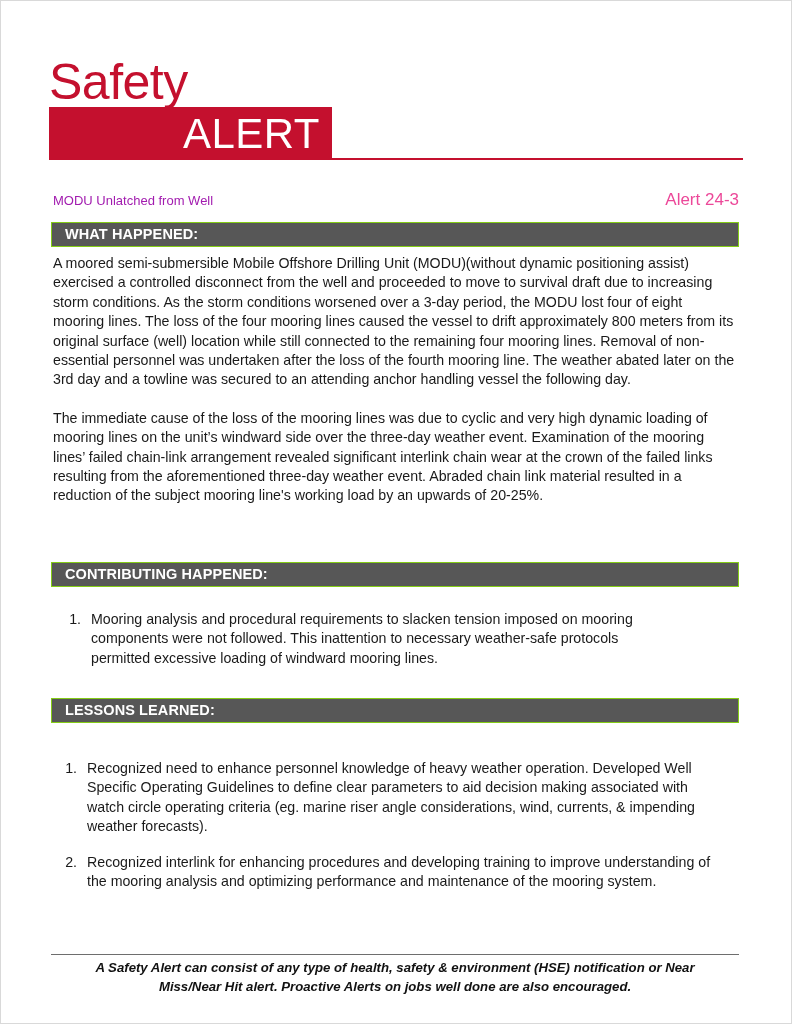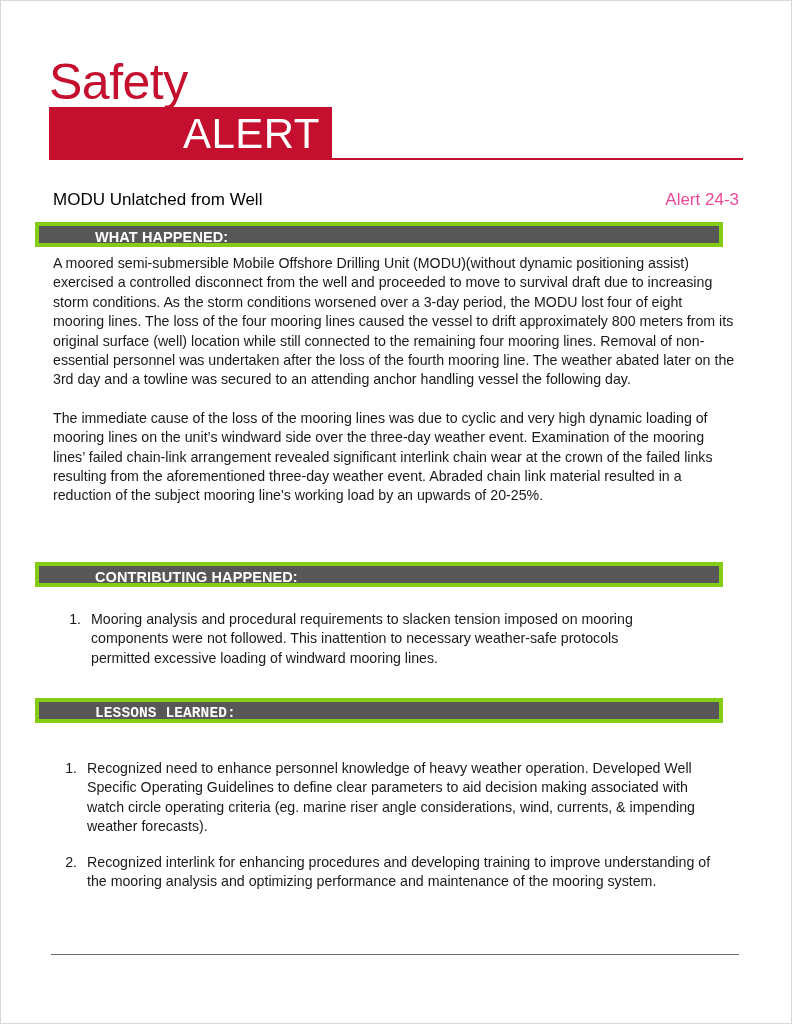--- a/index.html
+++ b/index.html
@@ -89,56 +89,55 @@
   .title-row {
     position: absolute;
     left: 52px;
     top: 189px;
     width: 686px;
     display: flex;
     align-items: baseline;
     justify-content: space-between;
   }
   .doc-title {
-    font-size: 17px;
-    color: #000000;
+    font-size: 13px;
+    color: #a21caf;
     font-weight: 400;
     white-space: nowrap;
   }
   .alert-number {
     font-size: 17px;
     color: #ec4899;
     font-weight: 400;
     white-space: nowrap;
   }
 
   
   .band {
     position: absolute;
-    left: 34px;
+    left: 50px;
     width: 688px;
     height: 25px;
     background: #575757;
-    border: 4px solid #84cc16;
+    border: 1px solid #84cc16;
     box-sizing: border-box;
-    padding-left: 43px;
   }
   .band-label {
     display: block;
     font-size: 14.5px;
     line-height: 23px;
     color: #ffffff;
     font-weight: bold;
     padding-left: 13px;
     letter-spacing: 0.1px;
     white-space: nowrap;
   }
   #band-what     { top: 221px; }
   #band-factors  { top: 561px; }
-  #band-lessons  { top: 697px; font-family: Liberation Mono, monospace; }
+  #band-lessons  { top: 697px; }
 
   
   .body-block {
     position: absolute;
     left: 52px;
     width: 682px;
     font-size: 14.2px;
     line-height: 19.4px;
     color: #1a1a1a;
   }
@@ -248,15 +247,19 @@
         <span class="marker">1.</span>
         <span class="text">Recognized need to enhance personnel knowledge of heavy weather operation. Developed Well Specific Operating Guidelines to define clear parameters to aid decision making associated with watch circle operating criteria (eg. marine riser angle considerations, wind, currents, &amp; impending weather forecasts).</span>
       </li>
       <li>
         <span class="marker">2.</span>
         <span class="text">Recognized interlink for enhancing procedures and developing training to improve understanding of the mooring analysis and optimizing performance and maintenance of the mooring system.</span>
       </li>
     </ol>
 
     <div class="footer-rule"></div>
+    <div class="footer-text">
+      <div>A Safety Alert can consist of any type of health, safety &amp; environment (HSE) notification or    Near</div>
+      <div>Miss/Near Hit alert.  Proactive Alerts on jobs well done are also encouraged.</div>
+    </div>
 
   </div>
 </div>
 
 </body></html>

